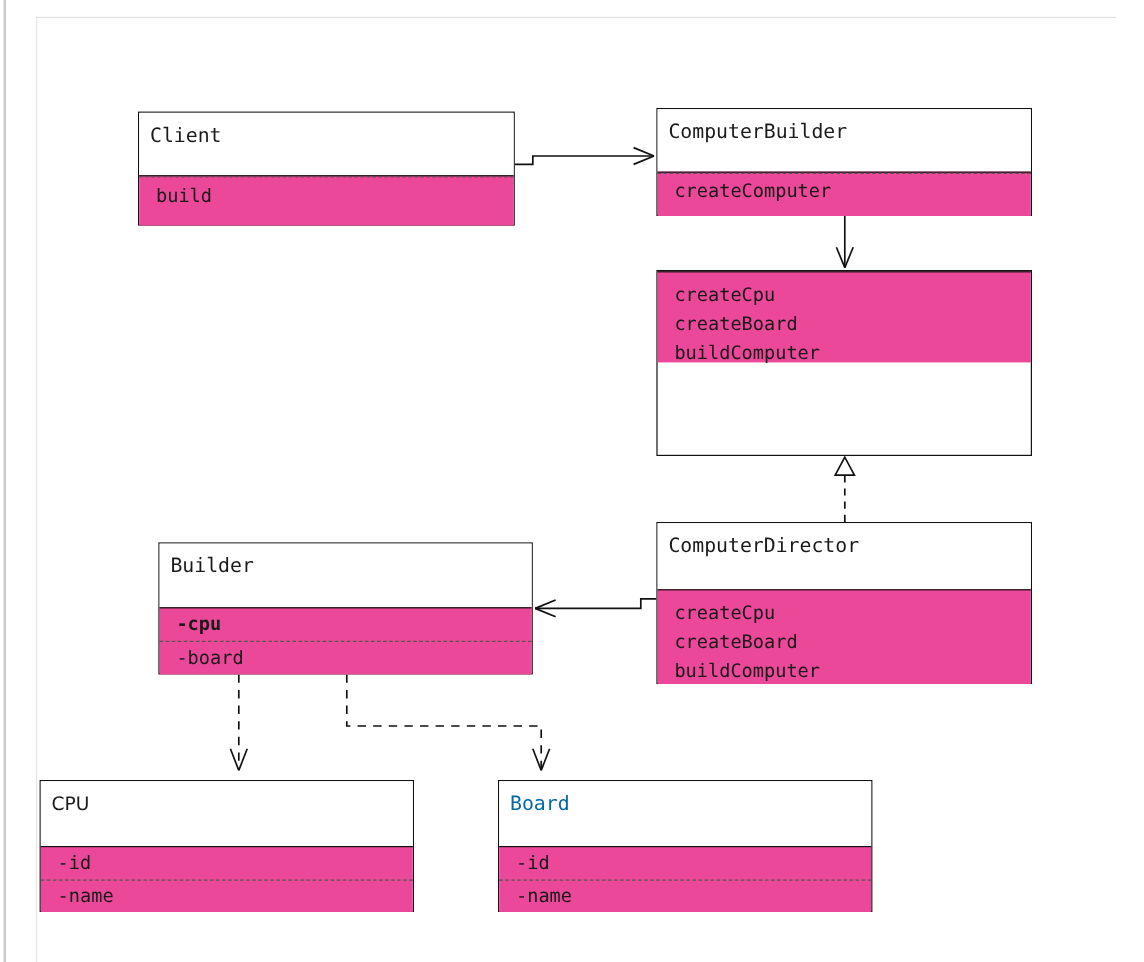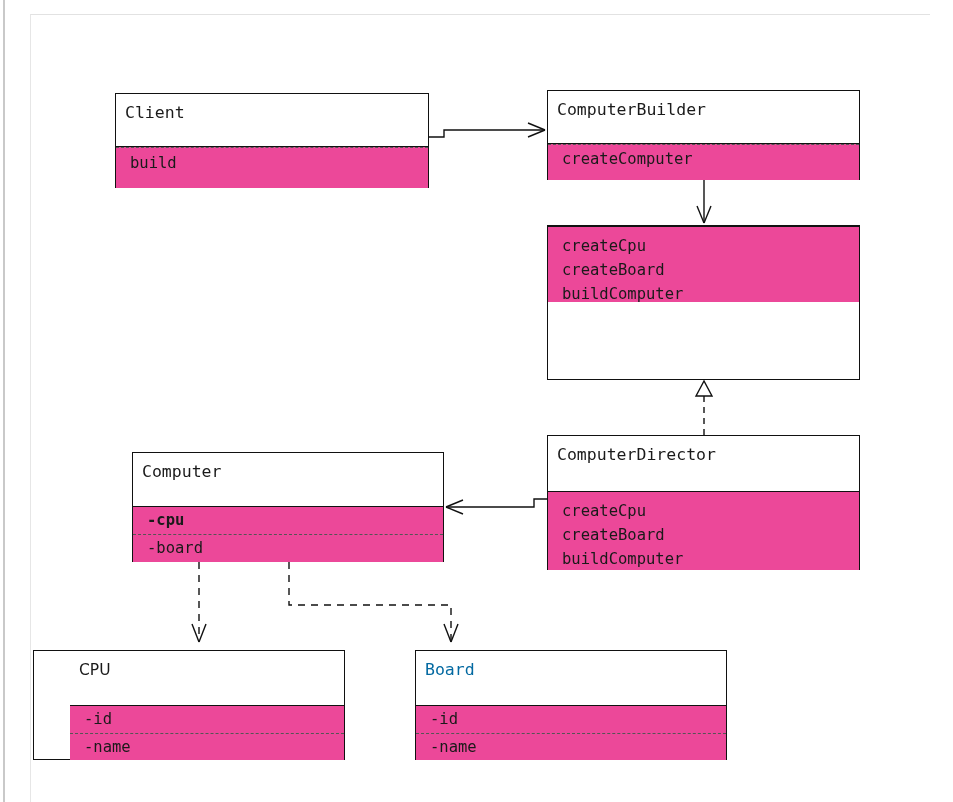--- a/index.html
+++ b/index.html
@@ -182,29 +182,29 @@
     </div>
     <div class="uml-section last-dash" style="height:79px; padding-top:7px;">
       <div class="uml-member">createCpu</div>
       <div class="uml-member">createBoard</div>
       <div class="uml-member">buildComputer</div>
     </div>
   </div>
 
   <div class="uml-class" style="left:128px; top:432px; width:312px; height:110px;">
     <div class="uml-header" style="height:53px;">
-      <div class="uml-name">Computer</div>
+      <div class="uml-name">Builder</div>
     </div>
     <div class="uml-section" style="height:56px;">
       <div class="uml-member" style="line-height:27px;font-weight:bold;">-cpu</div>
       <div class="uml-member dashed-top" style="line-height:27px;">-board</div>
     </div>
   </div>
 
-  <div class="uml-class" style="left:29px; top:630px; width:312px; height:110px;padding-left:36px;">
+  <div class="uml-class" style="left:29px; top:630px; width:312px; height:110px;">
     <div class="uml-header" style="height:54px;">
       <div class="uml-name sans">CPU</div>
     </div>
     <div class="uml-section" style="height:55px;">
       <div class="uml-member" style="line-height:27px;">-id</div>
       <div class="uml-member dashed-top" style="line-height:27px;">-name</div>
     </div>
   </div>
 
   <div class="uml-class" style="left:411px; top:630px; width:312px; height:110px;">

